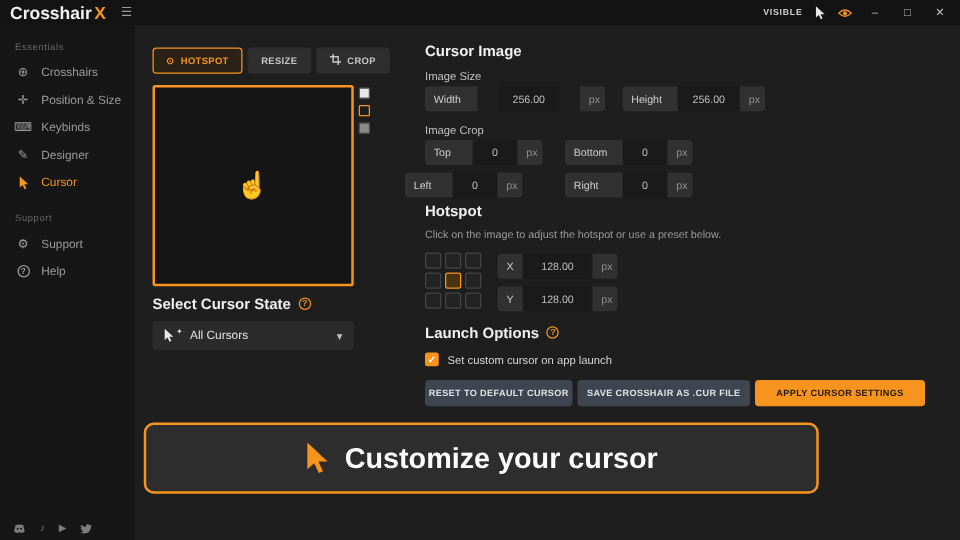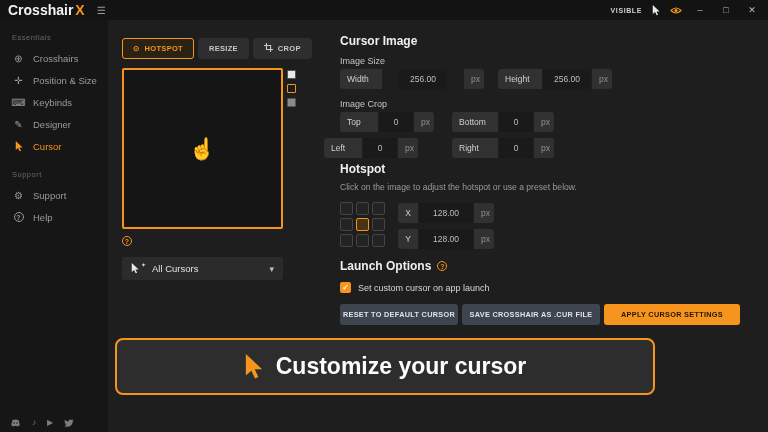--- a/index.html
+++ b/index.html
@@ -192,20 +192,21 @@
 <div class="preview">
   <span class="preview-hand">☝</span>
 </div>
 <div class="swatches">
   <span class="swatch white"></span>
   <span class="swatch sel"></span>
   <span class="swatch gray"></span>
 </div>
 
 <div class="state-label-row">
+  <span class="h2">Select Cursor State</span>
   <span class="help-circle orange">?</span>
 </div>
 <div class="dropdown">
   <span class="tb-ic">
     <svg width="8" height="11" viewBox="0 0 12 17">
         <path d="M1 0 L1 14 L4.6 10.9 L7 16 L9.2 15 L6.8 9.9 L11.6 9.9 Z" fill="#e8e8e8"></path>
       </svg>
   </span>
   <span class="dd-star">✦</span>
   <span class="dd-label">All Cursors</span>

